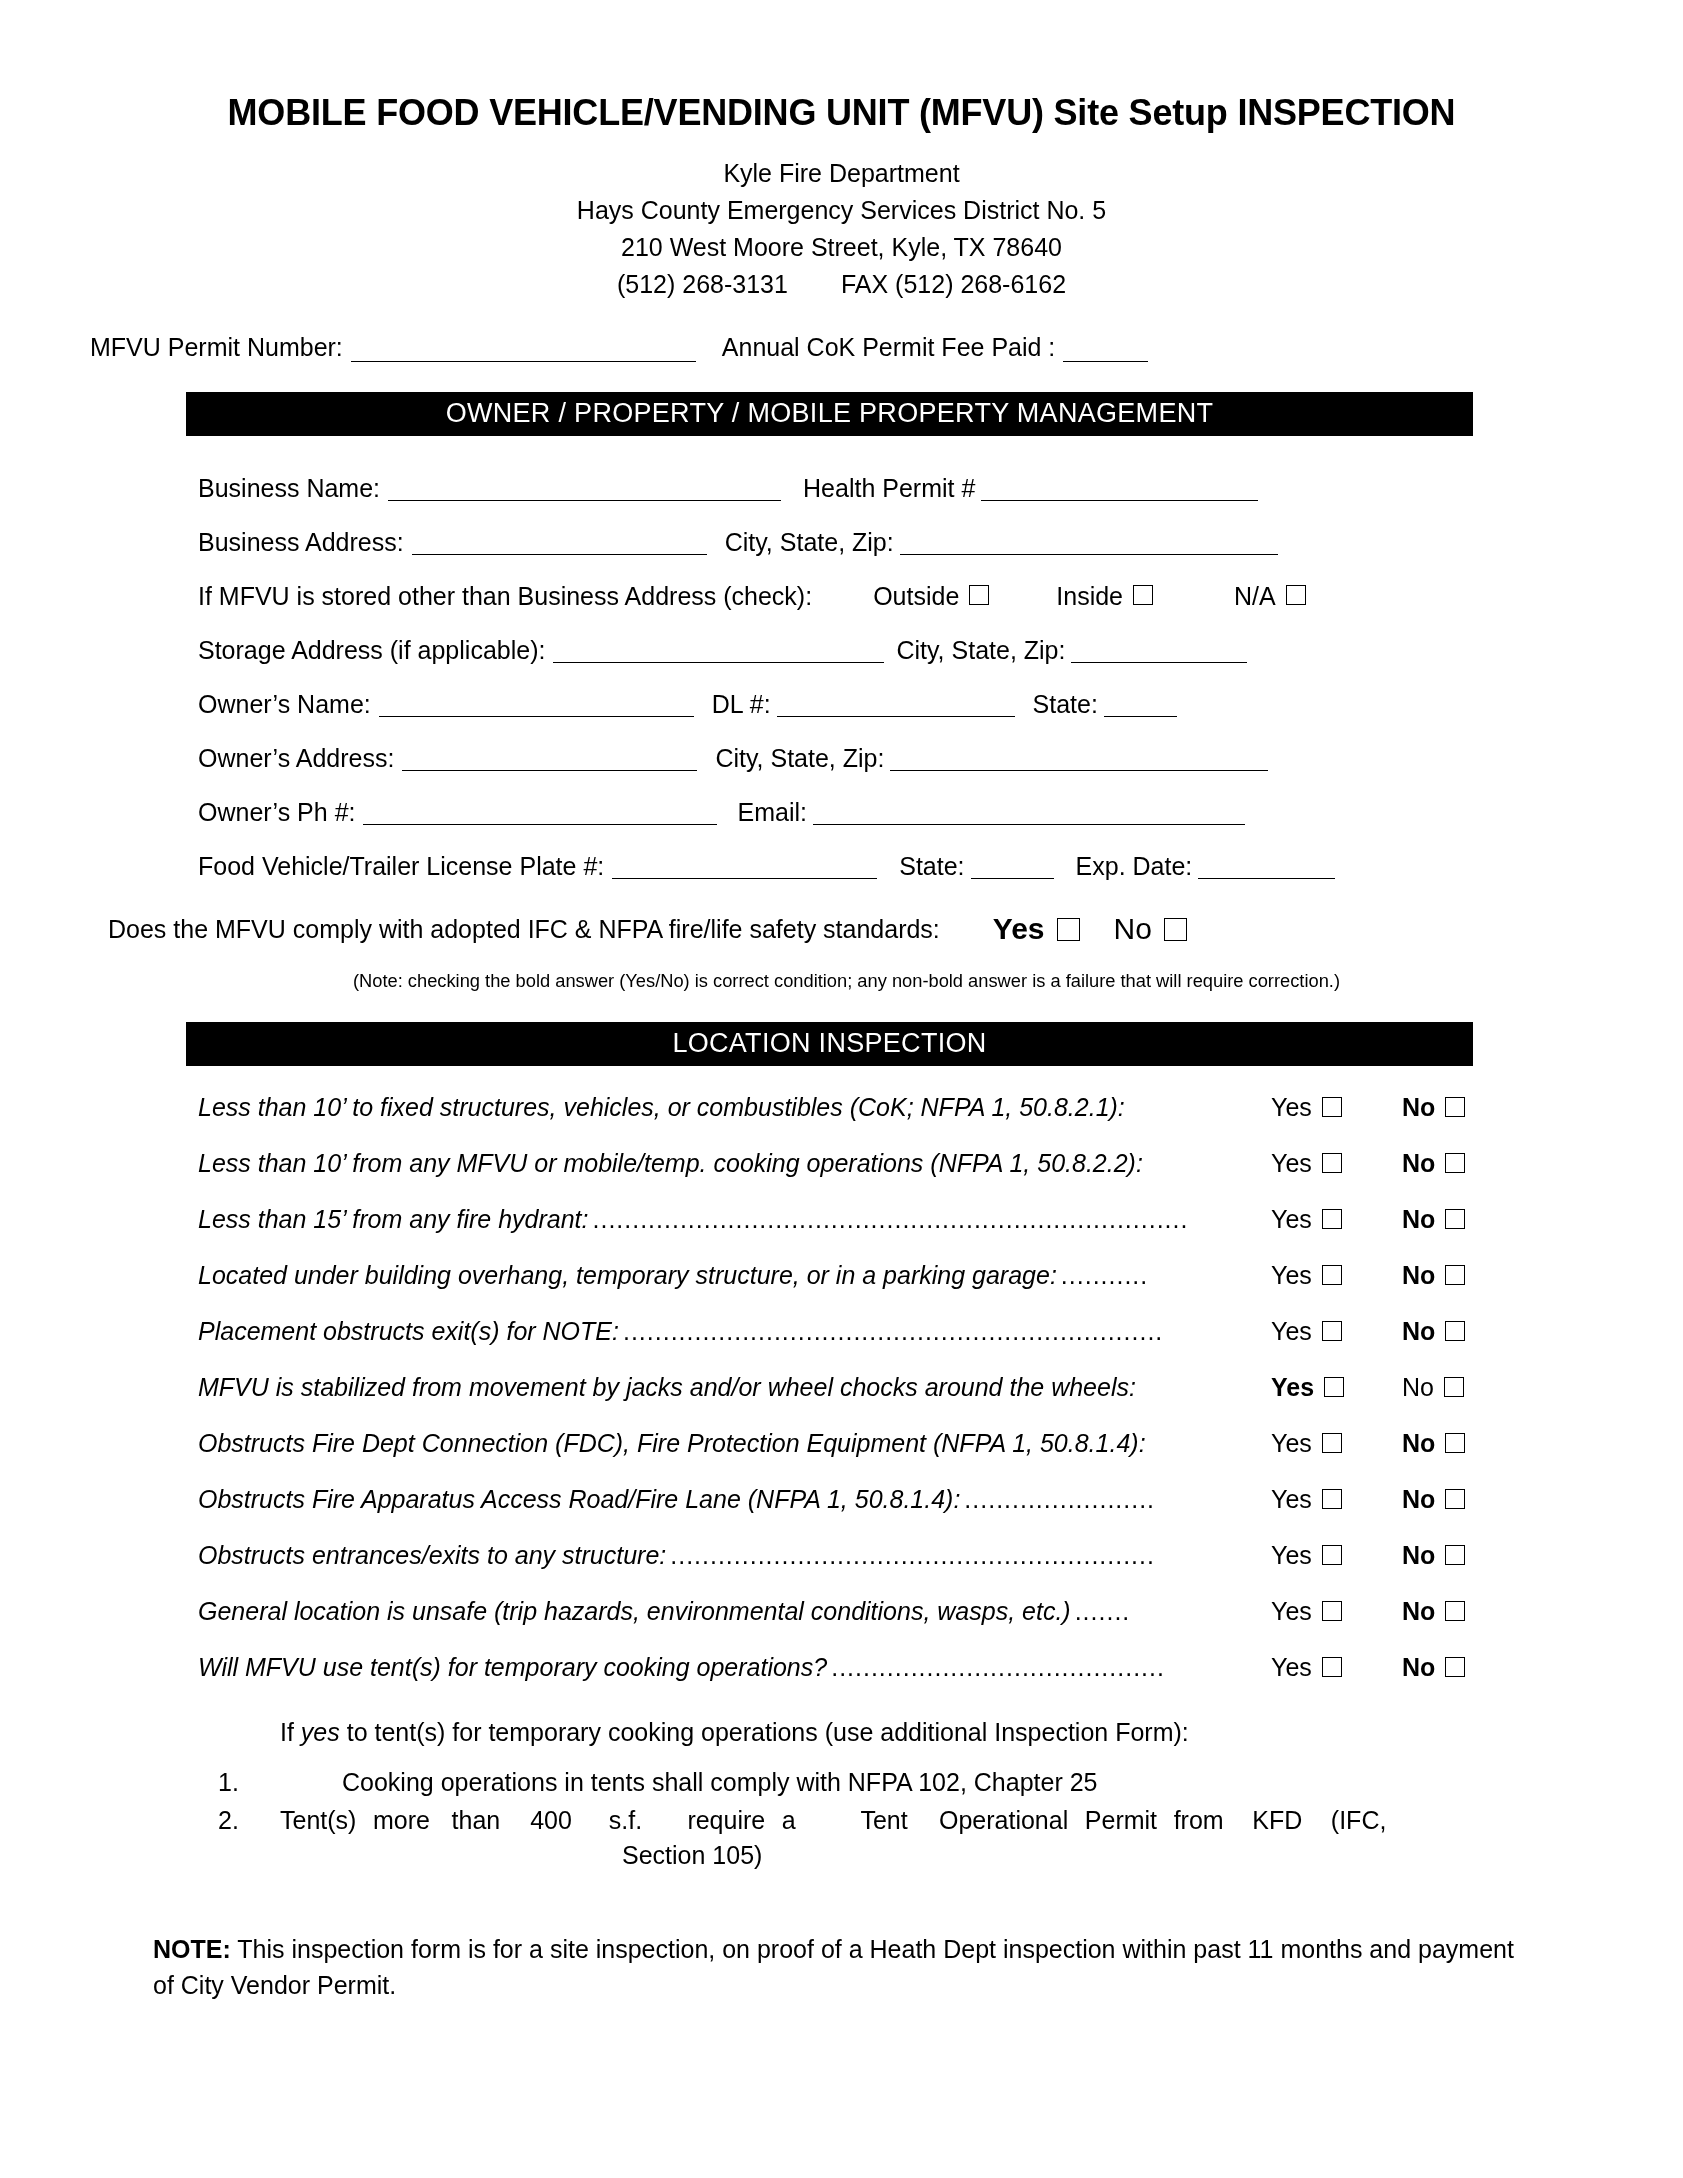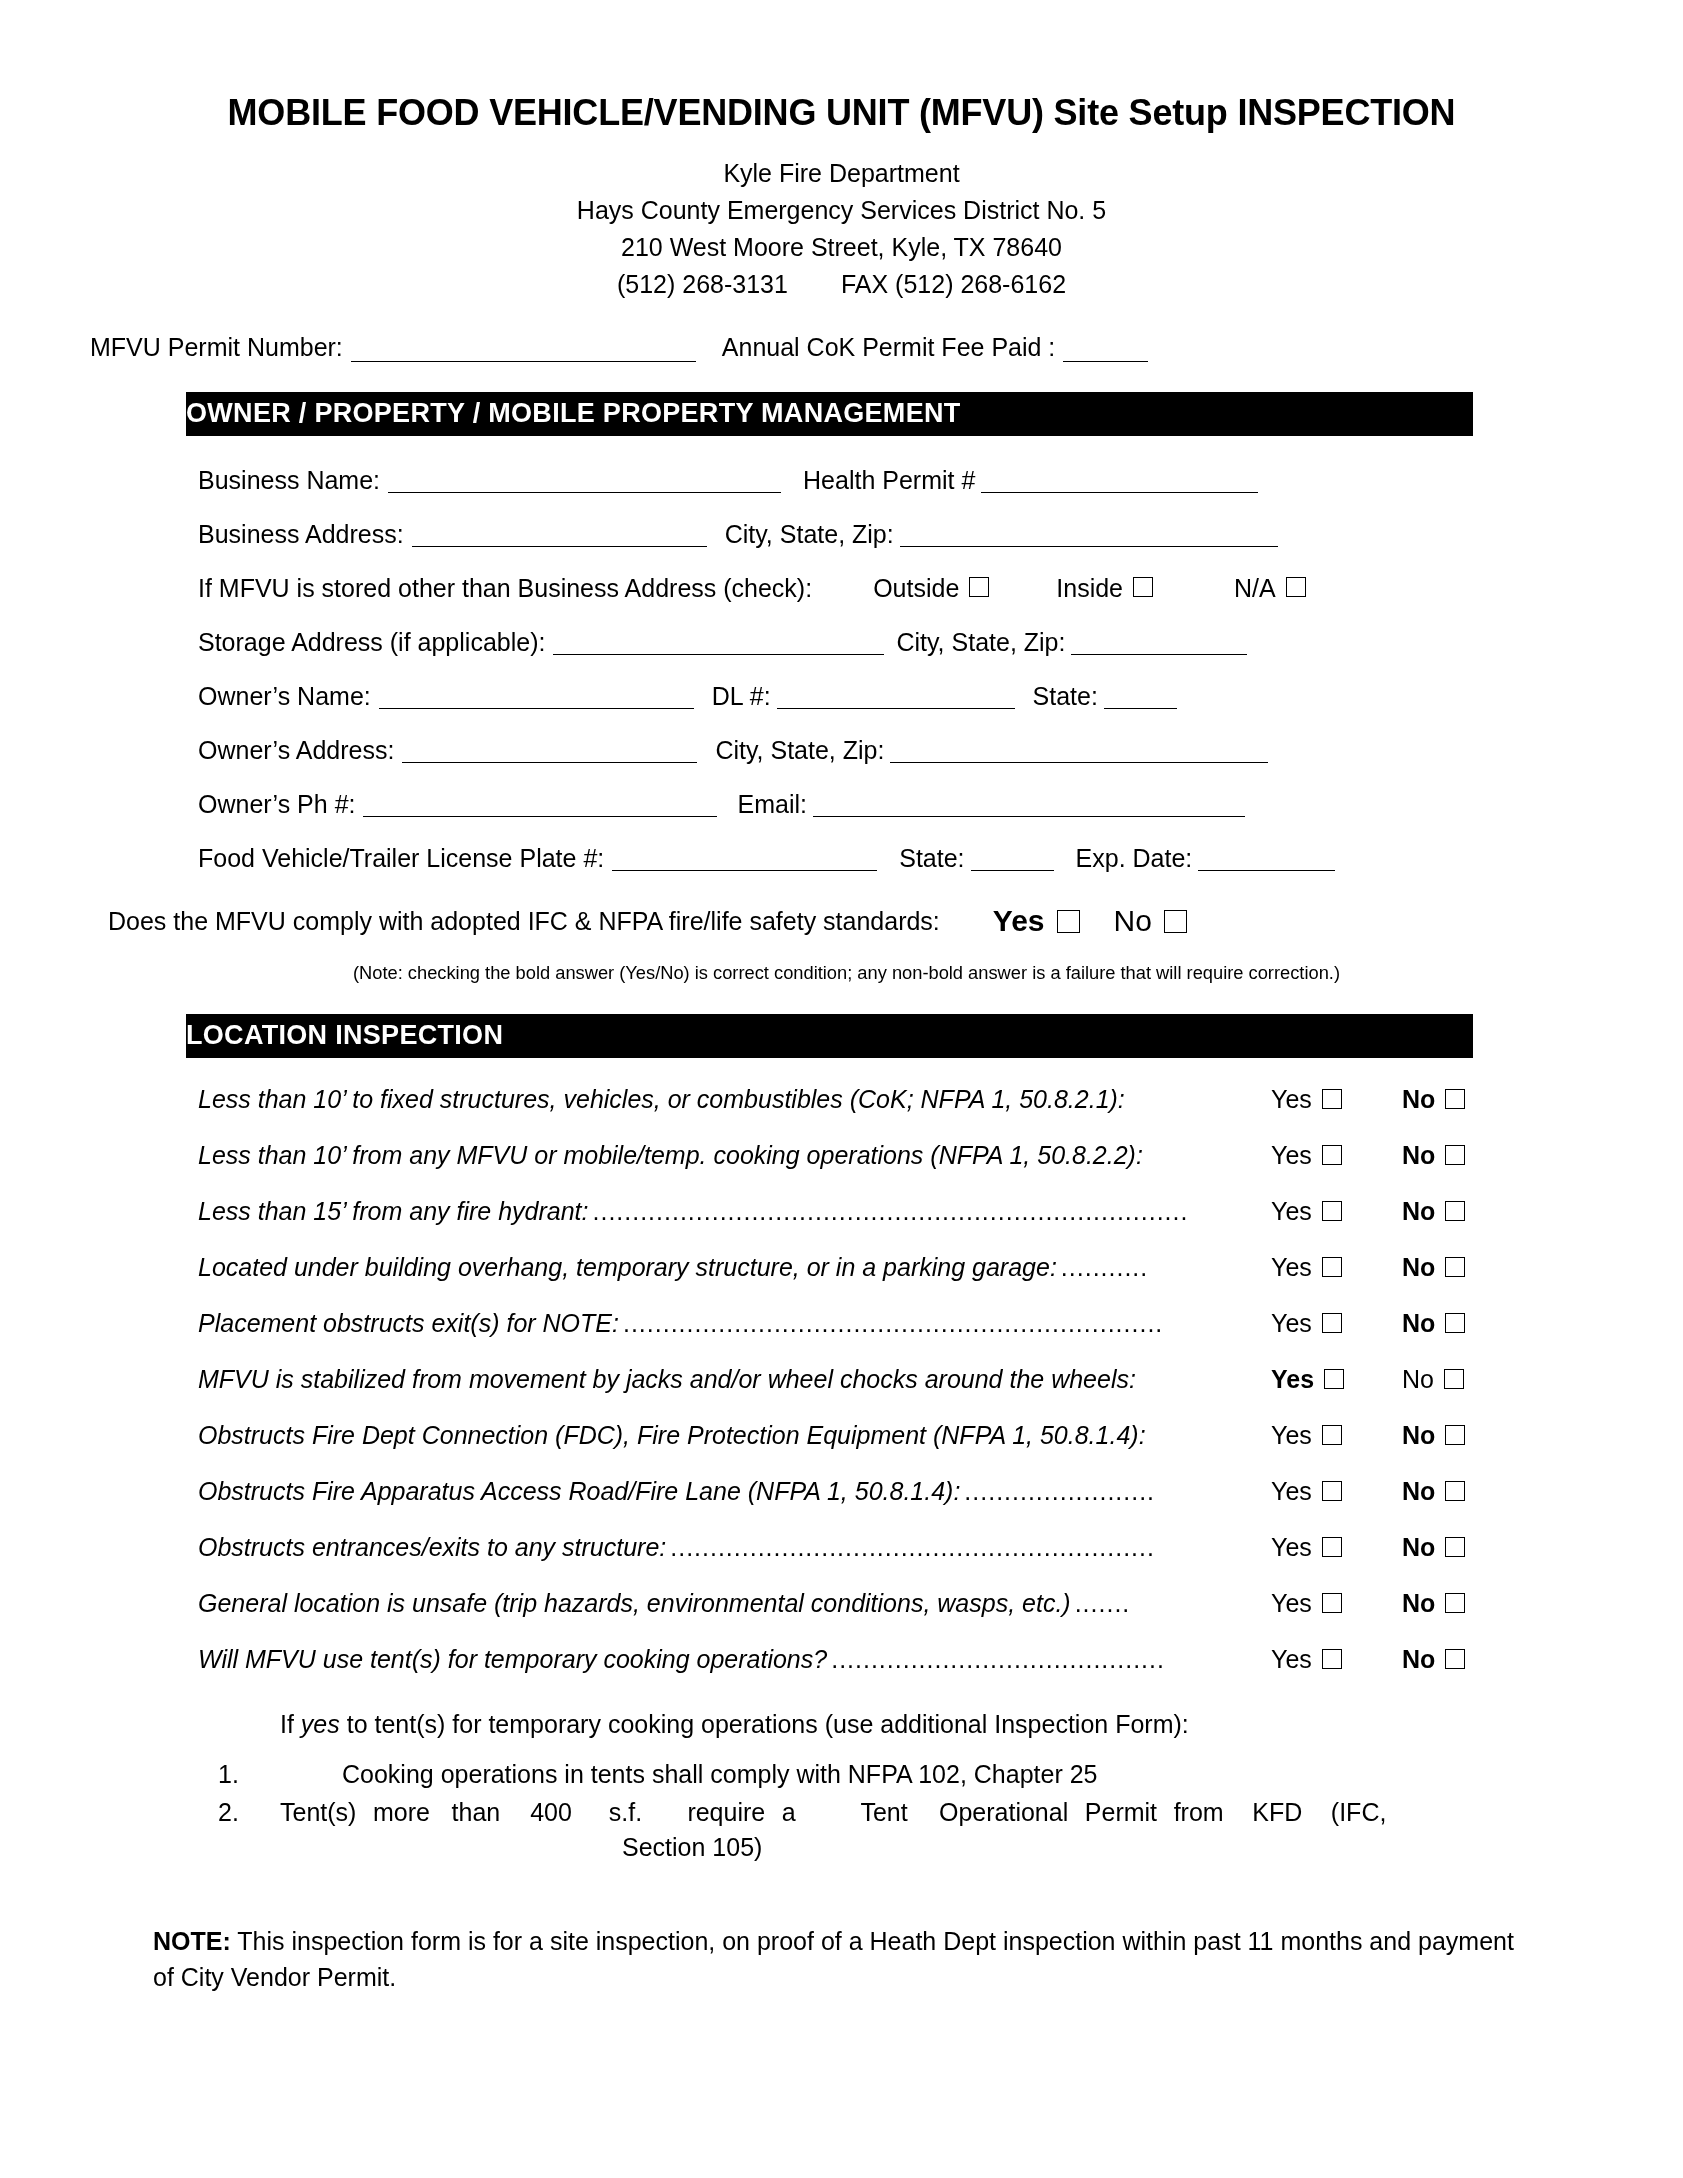--- a/index.html
+++ b/index.html
@@ -49,22 +49,23 @@
     display: flex;
     align-items: flex-end;
     white-space: nowrap;
   }
   .ul { border-bottom: 1.6px solid #000; display: inline-block; height: 25px; vertical-align: bottom;}
 
   
   .section-bar {
     background: #000000;
     color: #ffffff;
-    font-weight: bold;
+    font-weight: normal;
     font-size: 27px;
+    text-align: center;
     letter-spacing: 0.3px;
     margin-left: 186px;
     width: 1287px;
     padding: 8px 0 9px 0;
     line-height: 1.0;
   }
 
   
   .form-row {
     padding-left: 198px;
@@ -204,21 +205,21 @@
   <div class="permit-row">
     <span>MFVU Permit Number:</span>
     <span class="ul" style="width:345px; margin-left:8px;"></span>
     <span style="display:inline-block;width:26px"></span>
     <span>Annual CoK Permit Fee Paid :</span>
     <span class="ul" style="width:85px; margin-left:8px;"></span>
   </div>
 
   <div class="section-bar" style="margin-top:30px;">OWNER / PROPERTY / MOBILE PROPERTY MANAGEMENT</div>
 
-  <div class="form-row" style="margin-top:30px;">
+  <div class="form-row" style="margin-top:38px;">
     <span class="lbl">Business Name:</span>
     <span class="fill" style="width:393px;margin-left:8px;"></span>
     <span style="display:inline-block;width:22px"></span>
     <span class="lbl">Health Permit #</span>
     <span class="fill" style="width:277px;margin-left:6px;"></span>
   </div>
 
   <div class="form-row">
     <span class="lbl">Business Address:</span>
     <span class="fill" style="width:295px;margin-left:8px;"></span>

